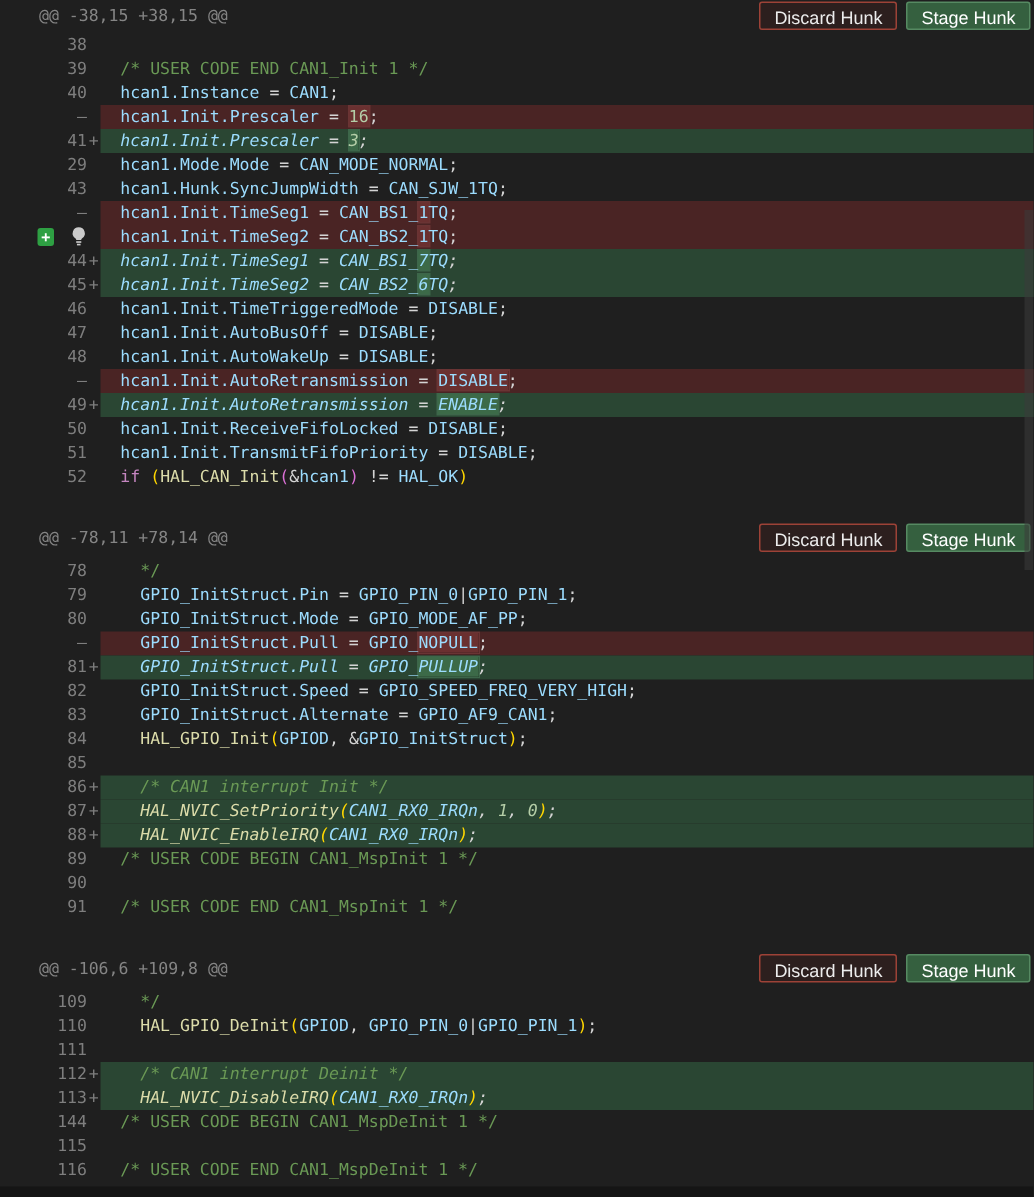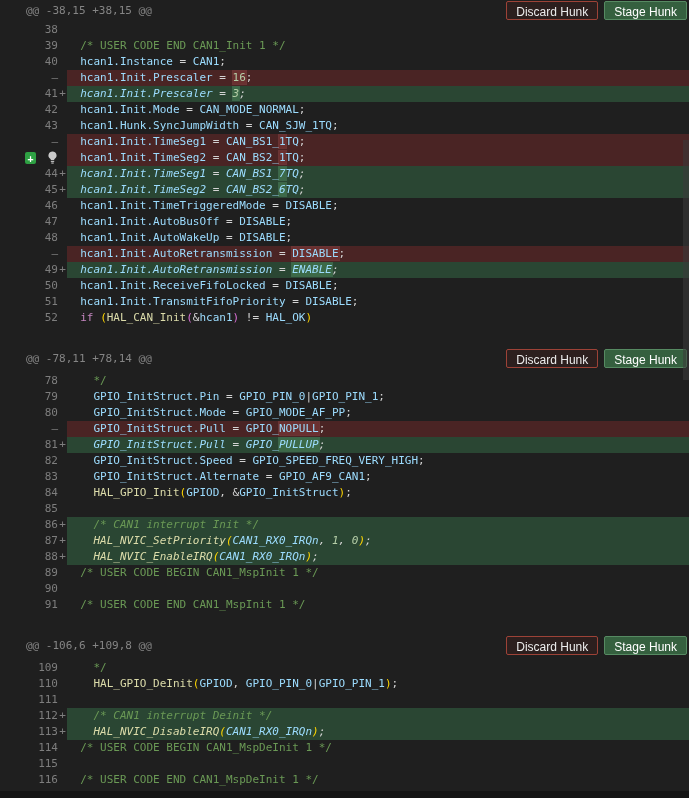--- a/index.html
+++ b/index.html
@@ -102,24 +102,24 @@
         </div>
         <div class="row add">
           <div class="gutter">
             <span class="ln">41</span>
             <span class="mark">+</span>
           </div>
           <div class="code"><span class="seg-b">  hcan1.Init.Prescaler</span><span class="seg-w"> = </span><span class="seg-g hl">3</span><span class="seg-w">;</span></div>
         </div>
         <div class="row ctx">
           <div class="gutter">
-            <span class="ln">42</span>
-            <span class="mark"></span>
-          </div>
-          <div class="code"><span class="seg-b">  hcan1.Init.Mode</span><span class="seg-w"> = </span><span class="seg-b">CAN_MODE_NORMAL</span><span class="seg-w">;</span></div>
+            <span class="ln">29</span>
+            <span class="mark"></span>
+          </div>
+          <div class="code"><span class="seg-b">  hcan1.Mode.Mode</span><span class="seg-w"> = </span><span class="seg-b">CAN_MODE_NORMAL</span><span class="seg-w">;</span></div>
         </div>
         <div class="row ctx">
           <div class="gutter">
             <span class="ln">43</span>
             <span class="mark"></span>
           </div>
           <div class="code"><span class="seg-b">  hcan1.Hunk.SyncJumpWidth</span><span class="seg-w"> = </span><span class="seg-b">CAN_SJW_1TQ</span><span class="seg-w">;</span></div>
         </div>
         <div class="row del">
           <div class="gutter">
@@ -368,21 +368,21 @@
         </div>
         <div class="row add">
           <div class="gutter">
             <span class="ln">113</span>
             <span class="mark">+</span>
           </div>
           <div class="code"><span class="seg-f">    HAL_NVIC_DisableIRQ</span><span class="seg-y">(</span><span class="seg-b">CAN1_RX0_IRQn</span><span class="seg-y">)</span><span class="seg-w">;</span></div>
         </div>
         <div class="row ctx">
           <div class="gutter">
-            <span class="ln">114</span>
+            <span class="ln">144</span>
             <span class="mark"></span>
           </div>
           <div class="code"><span class="seg-c">  /* USER CODE BEGIN CAN1_MspDeInit 1 */</span></div>
         </div>
         <div class="row ctx">
           <div class="gutter">
             <span class="ln">115</span>
             <span class="mark"></span>
           </div>
           <div class="code"></div>

